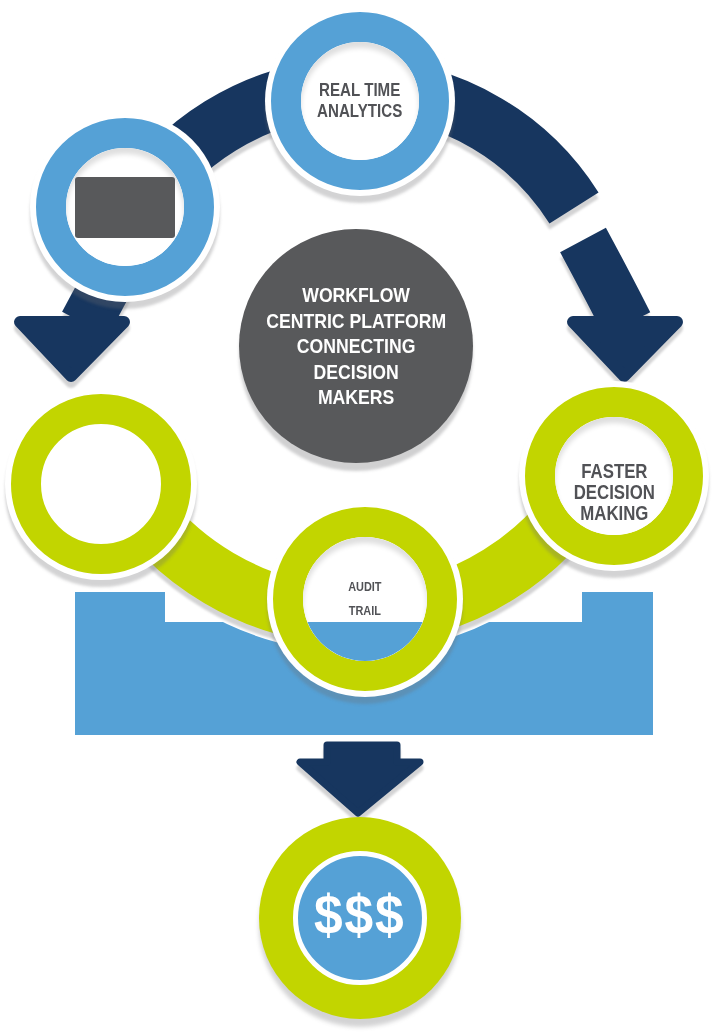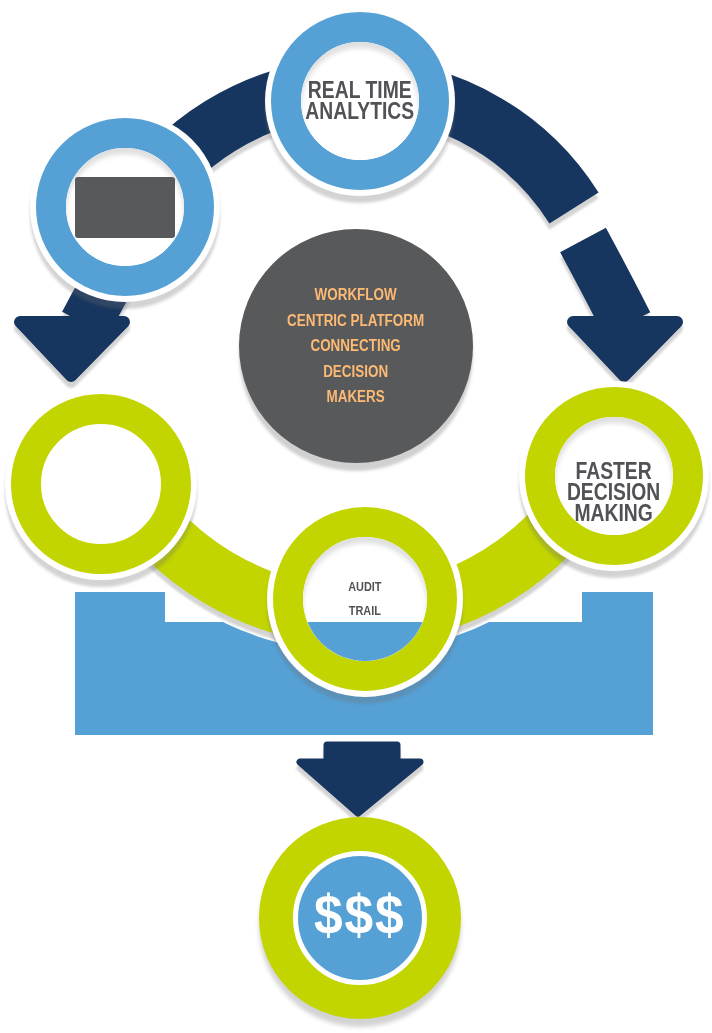--- a/index.html
+++ b/index.html
@@ -25,35 +25,35 @@
   
   #node-logo{left:30px;top:112px;width:190px;height:190px;}
   #node-real{left:265px;top:6px;width:190px;height:190px;}
   #node-apis{left:479px;top:113px;width:190px;height:190px;}
   #node-transparency{left:5px;top:388px;width:192px;height:192px;}
   #node-faster{left:519px;top:381px;width:190px;height:190px;}
   #node-audit{left:267px;top:501px;width:196px;height:196px;}
   #node-money{left:259px;top:817px;width:202px;height:202px;background:#c2d500;z-index:3;
               box-shadow:0 8px 4px rgba(109,110,113,.30);}
 
-  #node-real .label, #node-apis .label{font-size:23px;line-height:21px;}
+  #node-real .label, #node-apis .label{font-size:18px;line-height:21px;}
   #node-transparency .label{font-size:15.5px;line-height:19px;}
-  #node-faster .label{font-size:23px;line-height:21px;margin-top:32px;}
+  #node-faster .label{font-size:20px;line-height:21px;margin-top:32px;}
   #node-audit .label{font-size:13px;line-height:24px;position:relative;z-index:2;}
 
   .logo-rect{width:100px;height:61px;background:#58595b;border-radius:3px;}
 
   
   .audit-water{position:absolute;left:0;right:0;top:85px;bottom:0;background:#55a1d6;z-index:1;}
 
   
   #node-center{position:absolute;left:239px;top:229px;width:234px;height:234px;border-radius:50%;
       background:#58595b;z-index:4;box-shadow:0 8px 3px rgba(109,110,113,.32);
       display:flex;flex-direction:column;align-items:center;justify-content:center;text-align:center;}
-  #node-center .label{color:#fdba74;font-size:16px;line-height:25.5px;}
+  #node-center .label{color:#ffffff;font-size:21px;line-height:25.5px;}
 
   
   .money-inner{position:absolute;inset:34px;border-radius:50%;background:#55a1d6;border:5px solid #ffffff;
       display:flex;align-items:center;justify-content:center;}
   .money-inner .dollars{color:#ffffff;font-size:56px;font-weight:bold;letter-spacing:2px;
       transform:scaleX(.92);line-height:1;padding-bottom:6px;}
 </style>
 </head>
 <body>
 

